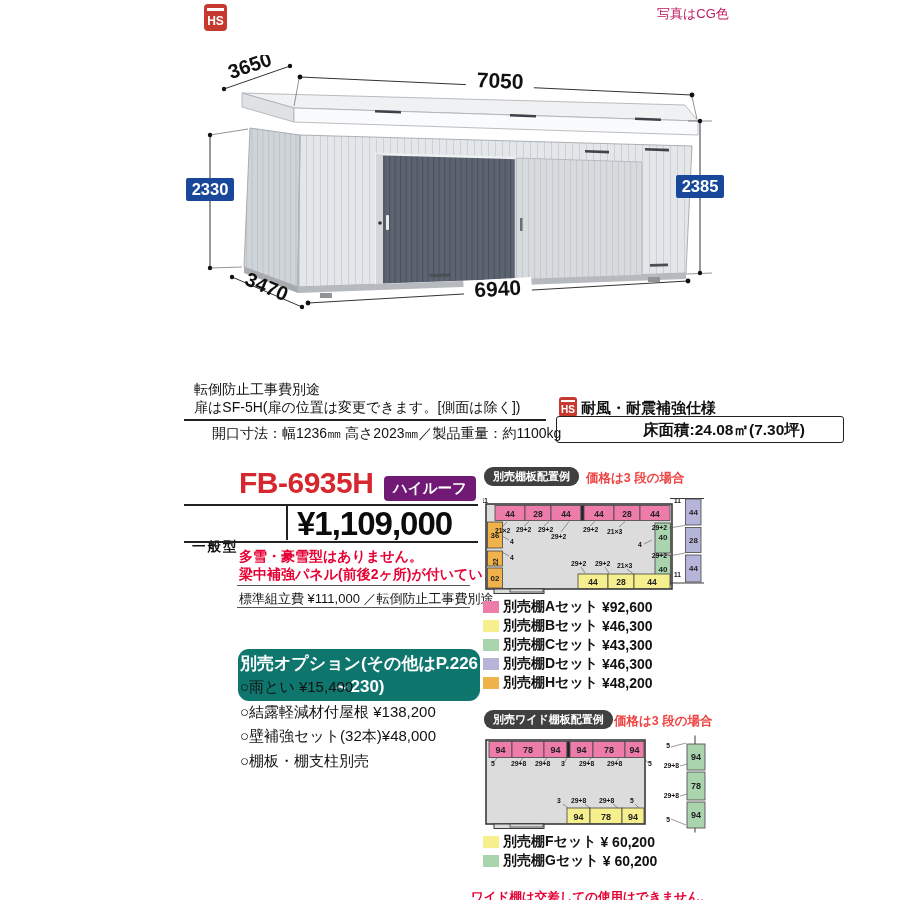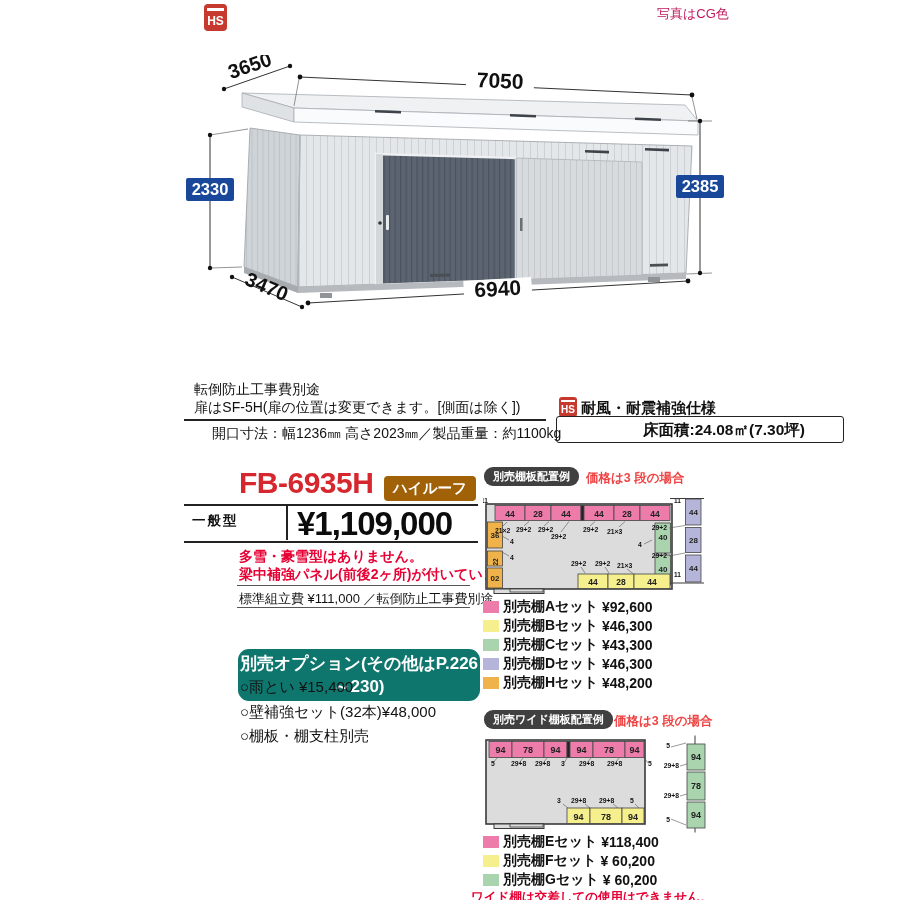--- a/index.html
+++ b/index.html
@@ -16,21 +16,21 @@
   .hs-small::before{content:"";position:absolute;left:2px;right:2px;top:3px;height:2px;background:#fff;}
   .photo-note{font-size:13px;color:#be185d;}
   
   .spec{font-size:14px;color:#111;}
   .rule{background:#222;}
   .floor-box{border:1.6px solid #222;border-radius:3px;font-size:15.5px;font-weight:bold;
              text-align:center;line-height:25px;padding-left:48px;}
   .feature{font-size:15px;font-weight:bold;}
   
   .model{font-size:30px;font-weight:bold;color:#d7272e;letter-spacing:-.5px;}
-  .navy-badge{background:#a16207;color:#fff;font-weight:bold;border-radius:4px;
+  .navy-badge{background:#701a75;color:#fff;font-weight:bold;border-radius:4px;
               font-size:14.5px;padding:3px 9px;line-height:19px;}
   .type-label{font-size:13.5px;letter-spacing:2px;font-weight:bold;}
   .price{font-size:33px;font-weight:bold;letter-spacing:-1px;color:#0c0c0c;}
   .rednote{font-size:14px;font-weight:bold;color:#e60033;line-height:18px;}
   .assembly{font-size:13px;color:#111;}
   .pill{background:#0f766e;color:#fff;font-weight:bold;border-radius:11px;
         font-size:17px;padding:3px 0;text-align:center;}
   .option-item{font-size:15px;line-height:24.5px;color:#111;}
   
   .gray-badge{background:#404040;color:#fff;font-weight:bold;border-radius:9px;
@@ -159,33 +159,34 @@
 <div class="abs spec" style="left:194px;top:399px;">扉はSF-5H(扉の位置は変更できます。[側面は除く])</div>
 <div class="hs-small" style="left:559px;top:397px;">HS</div>
 <div class="abs feature" style="left:581px;top:399px;">耐風・耐震補強仕様</div>
 <div class="abs rule" style="left:184px;top:419px;width:362px;height:1.5px;"></div>
 <div class="abs spec" style="left:194px;top:425px;margin-left:18px;">開口寸法：幅1236㎜ 高さ2023㎜／製品重量：約1100kg</div>
 <div class="abs floor-box" style="left:556px;top:416px;width:238px;height:25px;">床面積:24.08㎡(7.30坪)</div>
 
 <div class="abs model" style="left:239px;top:466px;">FB-6935H</div>
 <div class="abs navy-badge" style="left:384px;top:476px;">ハイルーフ</div>
 <div class="abs rule" style="left:184px;top:504px;width:294px;height:1.5px;"></div>
-<div class="abs type-label" style="left:192px;top:512px;">一般型</div>
+<div class="abs type-label" style="left:192px;top:538px;">一般型</div>
 <div class="abs rule" style="left:286px;top:506px;width:1.5px;height:34px;"></div>
 <div class="abs price" style="left:297px;top:505px;">¥1,109,000</div>
 <div class="abs rule" style="left:184px;top:541px;width:294px;height:1.5px;"></div>
 <div class="abs rednote" style="left:239px;top:547px;">多雪・豪雪型はありません。</div>
 <div class="abs rednote" style="left:239px;top:565px;">梁中補強パネル(前後2ヶ所)が付いています。</div>
 <div class="abs rule" style="left:237px;top:585px;width:233px;height:1.2px;background:#555;"></div>
 <div class="abs assembly" style="left:239px;top:590px;">標準組立費 ¥111,000 ／転倒防止工事費別途</div>
 <div class="abs rule" style="left:237px;top:607px;width:233px;height:1.2px;background:#555;"></div>
 
 <div class="abs pill" style="left:238px;top:649px;width:242px;">別売オプション(その他はP.226～230)</div>
 <div class="abs" style="left:240px;top:675px;">
   <div class="option-item">○雨とい ¥15,400</div>
+  <div class="option-item">○結露軽減材付屋根 ¥138,200</div>
   <div class="option-item">○壁補強セット(32本)¥48,000</div>
   <div class="option-item">○棚板・棚支柱別売</div>
 </div>
 
 <div class="abs gray-badge" style="left:484px;top:467px;">別売棚板配置例</div>
 <div class="abs price-note" style="left:586px;top:470px;">価格は3 段の場合</div>
 
 <svg class="abs" style="left:483px;top:495px;" width="232" height="104" viewBox="0 0 232 104">
   <rect x="3" y="9" width="186" height="85" fill="#dcdcdc" stroke="#3a3a3a" stroke-width="1.6"></rect>
 
@@ -405,24 +406,20 @@
       <text x="187" y="13">5</text>
       <text x="196" y="33">29+8</text>
       <text x="196" y="63">29+8</text>
       <text x="187" y="87">5</text>
     </g>
   </g>
 </svg>
 
 <div class="abs" style="left:483px;top:832px;">
   <div class="legend-row">
-    <span class="swatch" style="background: rgb(238, 124, 171);"></span>
-    <span>別売棚Eセット</span>&nbsp;<span>¥118,400</span>
-  </div>
-  <div class="legend-row">
     <span class="swatch" style="background: rgb(246, 239, 141);"></span>
     <span>別売棚Fセット</span>&nbsp;<span>¥ 60,200</span>
   </div>
   <div class="legend-row">
     <span class="swatch" style="background: rgb(169, 212, 174);"></span>
     <span>別売棚Gセット</span>&nbsp;<span>¥ 60,200</span>
   </div>
 </div>
 <div class="abs warning" style="left:471px;top:889px;">ワイド棚は交差しての使用はできません。</div>
 

